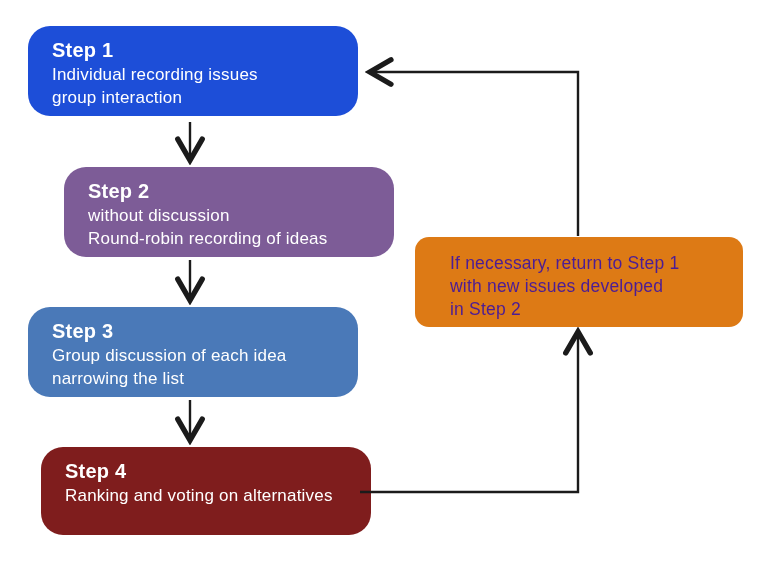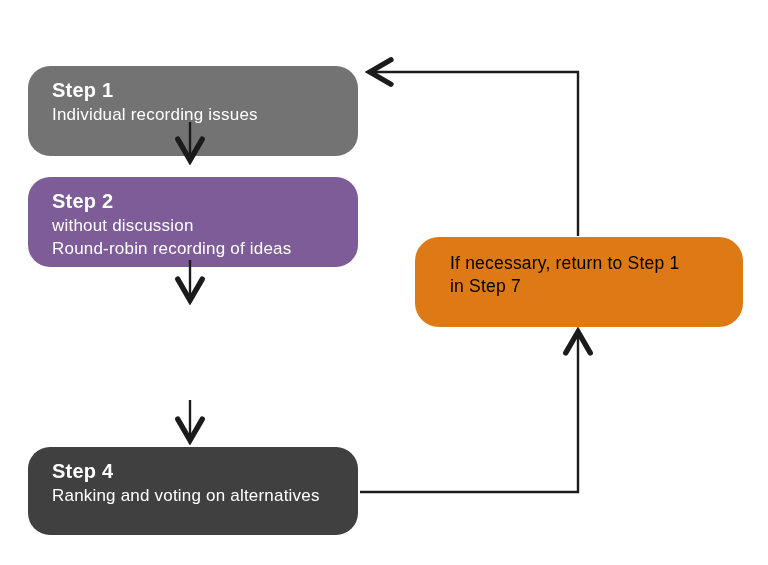--- a/index.html
+++ b/index.html
@@ -28,68 +28,75 @@
     line-height: 26px;
     letter-spacing: 0.2px;
   }
   .box-line {
     font-size: 17px;
     font-weight: normal;
     line-height: 23px;
     letter-spacing: 0.2px;
   }
   #box-step1 { top: 26px; }
-  #box-step2 { top: 177px; }
+  #box-step2 { top: 167px; margin-left: 36px; }
   #box-step3 { top: 307px; }
   #box-step4 { top: 447px; height: 88px; }
   #box-feedback {
     position: absolute;
     left: 415px;
     top: 237px;
     width: 328px;
     height: 90px;
-    border-radius: 24px;
-    color: #000000;
+    border-radius: 14px;
+    color: #4c1d95;
     padding: 15px 14px 0 35px;
   }
   #box-feedback .box-line { font-size: 17.5px; line-height: 23px; }
   .arrow-layer {
     position: absolute;
     left: 0;
     top: 0;
     width: 768px;
     height: 565px;
     pointer-events: none;
   }
 </style>
 </head>
 <body>
 
 <div class="canvas">
 
-  <div class="step-box" id="box-step1" style="background: #737373; margin-top: 40px;">
+  <div class="step-box" id="box-step1" style="background: #1d4ed8;">
     <span class="box-title">Step 1</span>
     <div class="box-line">Individual recording issues</div>
+    <div class="box-line">group interaction</div>
   </div>
 
   <div class="step-box" id="box-step2" style="background: rgb(125, 92, 151);">
     <span class="box-title">Step 2</span>
     <div class="box-line">without discussion</div>
     <div class="box-line">Round-robin recording of ideas</div>
   </div>
 
+  <div class="step-box" id="box-step3" style="background: rgb(74, 121, 184);">
+    <span class="box-title">Step 3</span>
+    <div class="box-line">Group discussion of each idea</div>
+    <div class="box-line">narrowing the list</div>
+  </div>
 
-  <div class="step-box" id="box-step4" style="background: #404040;">
+  <div class="step-box" id="box-step4" style="background: #7f1d1d; margin-left: 13px;">
     <span class="box-title">Step 4</span>
     <div class="box-line">Ranking and voting on alternatives</div>
   </div>
 
   <div id="box-feedback" style="background: rgb(221, 122, 21);">
     <div class="box-line">If necessary, return to Step 1</div>
-    <div class="box-line">in Step 7</div>
+    <div class="box-line">with new issues developed</div>
+    <div class="box-line">in Step 2</div>
   </div>
 
   <svg class="arrow-layer" width="768" height="565" viewBox="0 0 768 565" xmlns="http://www.w3.org/2000/svg">
     <defs>
       <marker id="head" viewBox="0 0 14 14" refX="11" refY="7" markerWidth="13" markerHeight="13" orient="auto-start-reverse">
         <path d="M2.5 1.5 L12 7 L2.5 12.5" fill="none" stroke="#1b1b1b" stroke-width="2.4" stroke-linecap="round" stroke-linejoin="miter"></path>
       </marker>
     </defs>
 
     <line x1="190" y1="122" x2="190" y2="158" stroke="#1b1b1b" stroke-width="2.4" marker-end="url(#head)"></line>

